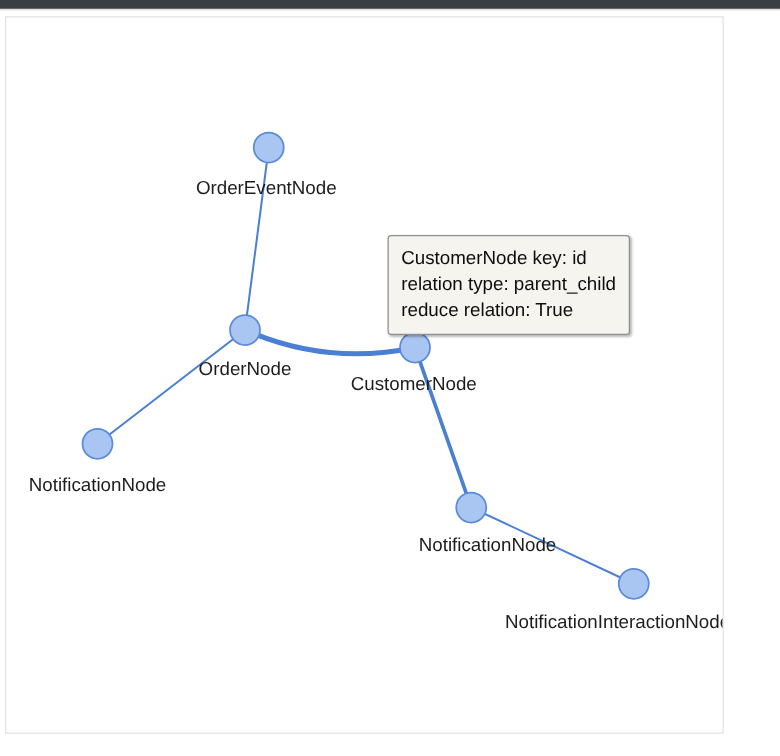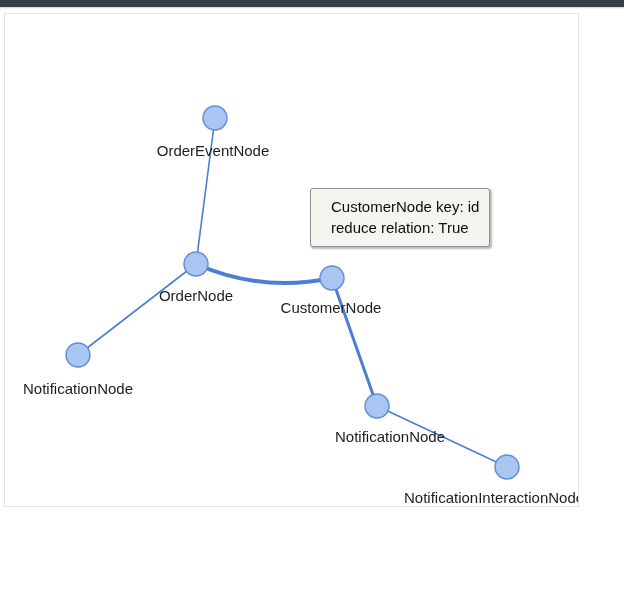--- a/index.html
+++ b/index.html
@@ -32,21 +32,21 @@
     height: 2px;
     background: linear-gradient(to bottom, rgba(0,0,0,0.18), rgba(0,0,0,0));
   }
 
   
   #graph-canvas {
     position: absolute;
     left: 4px;
     top: 13px;
     width: 575px;
-    height: 494px;
+    height: 574px;
     background: #ffffff;
     border: 1px solid #e2e2e4;
     box-sizing: border-box;
     overflow: hidden;
   }
 
   #graph-svg {
     position: absolute;
     left: 0;
     top: 0;
@@ -72,21 +72,21 @@
 
   
   #tooltip {
     position: absolute;
     left: 305px;
     top: 174px;
     box-sizing: border-box;
     background: #f5f4ef;
     border: 1px solid #8f8f8f;
     border-radius: 3px;
-    padding: 7px 10px 8px 20px;
+    padding: 7px 10px 8px 10px;
     box-shadow: 1.5px 1.5px 2px rgba(0,0,0,0.28);
     font-family: "Liberation Sans", sans-serif;
     font-size: 15px;
     line-height: 21px;
     color: #0d0d0d;
   }
   #tooltip .tip-line {
     white-space: nowrap;
   }
 </style>
@@ -118,15 +118,16 @@
       <div class="node-label" style="left: 208px; top: 128px;">OrderEventNode</div>
       <div class="node-label" style="left: 191px; top: 273px;">OrderNode</div>
       <div class="node-label" style="left: 73px; top: 366px;">NotificationNode</div>
       <div class="node-label selected" style="left: 326px; top: 285px;">CustomerNode</div>
       <div class="node-label" style="left: 385px; top: 414px;">NotificationNode</div>
       <div class="node-label left-anchored" style="left: 399px; top: 475px;">NotificationInteractionNode</div>
     </div>
 
   <div id="tooltip">
     <div class="tip-line">CustomerNode key: id</div>
+    <div class="tip-line">relation type: parent_child</div>
     <div class="tip-line">reduce relation: True</div>
   </div>
 </div>
 
 </body></html>

